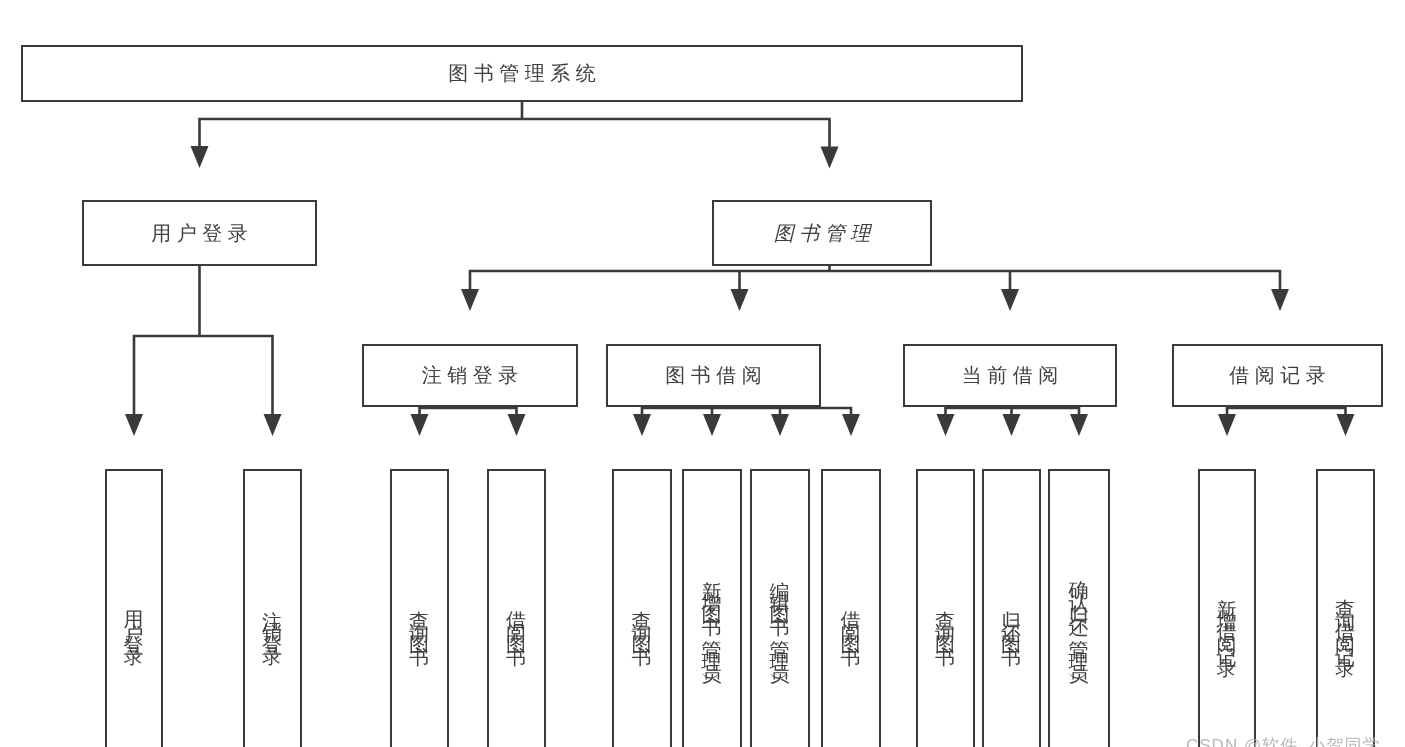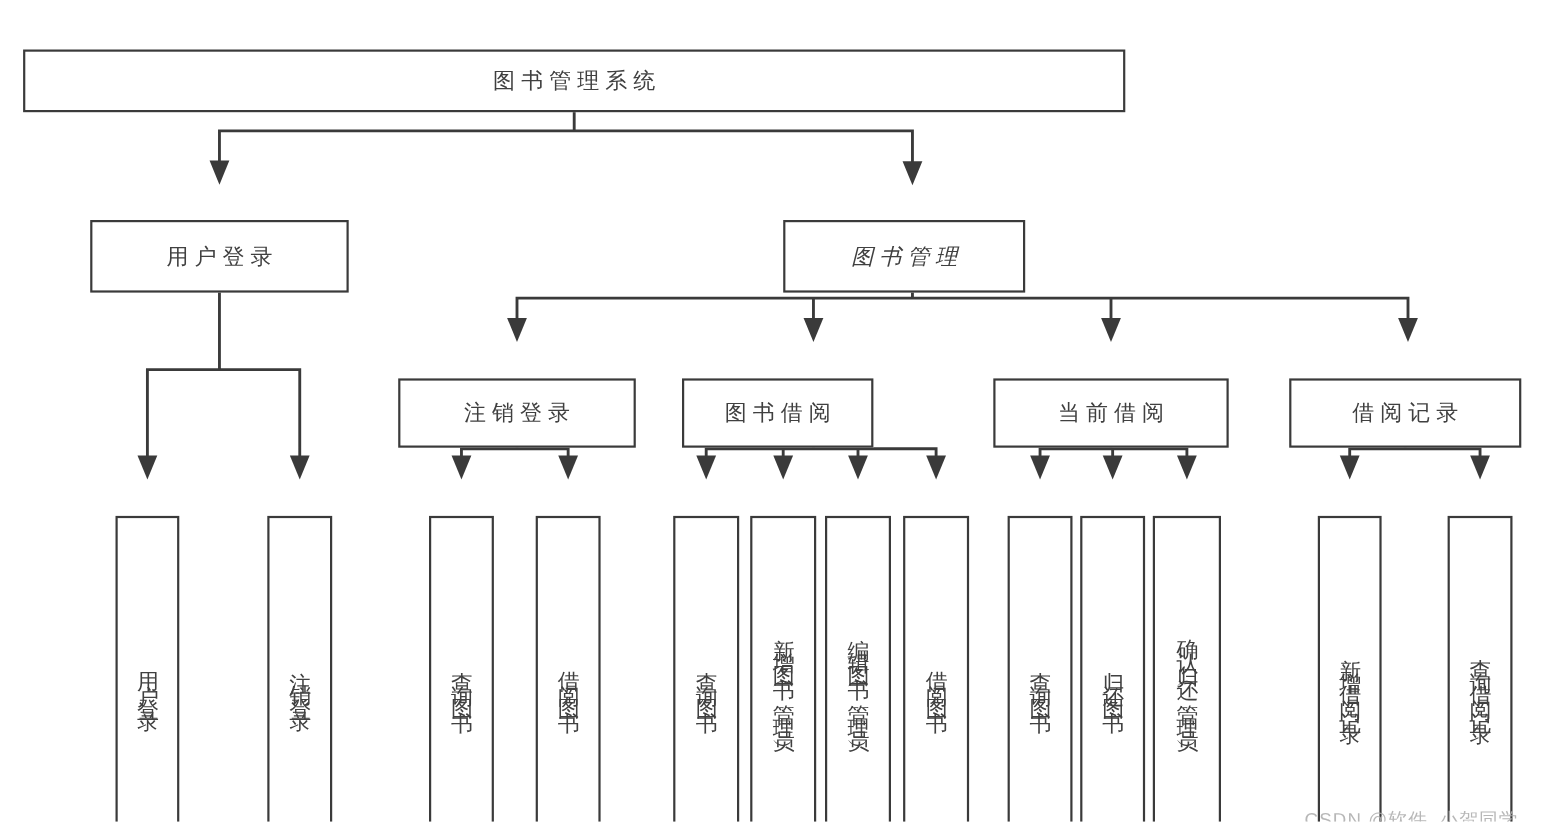--- a/index.html
+++ b/index.html
@@ -107,21 +107,21 @@
   <div class="node hnode" style="left:82px; top:168px; width:235px; height:66px;">
     <span class="label">用户登录</span>
   </div>
   <div class="node hnode" style="left:712px; top:168px; width:220px; height:66px;font-style:italic;">
     <span class="label">图书管理</span>
   </div>
 
   <div class="node hnode" style="left:362px; top:312px; width:216px; height:63px;">
     <span class="label">注销登录</span>
   </div>
-  <div class="node hnode" style="left:620px; top:312px; width:174px; height:63px;">
+  <div class="node hnode" style="left:606px; top:312px; width:215px; height:63px;">
     <span class="label">图书借阅</span>
   </div>
   <div class="node hnode" style="left:903px; top:312px; width:214px; height:63px;">
     <span class="label">当前借阅</span>
   </div>
   <div class="node hnode" style="left:1172px; top:312px; width:211px; height:63px;">
     <span class="label">借阅记录</span>
   </div>
 
   <div class="node vnode" style="left:105px; top:437px; width:58px; height:300px;">

